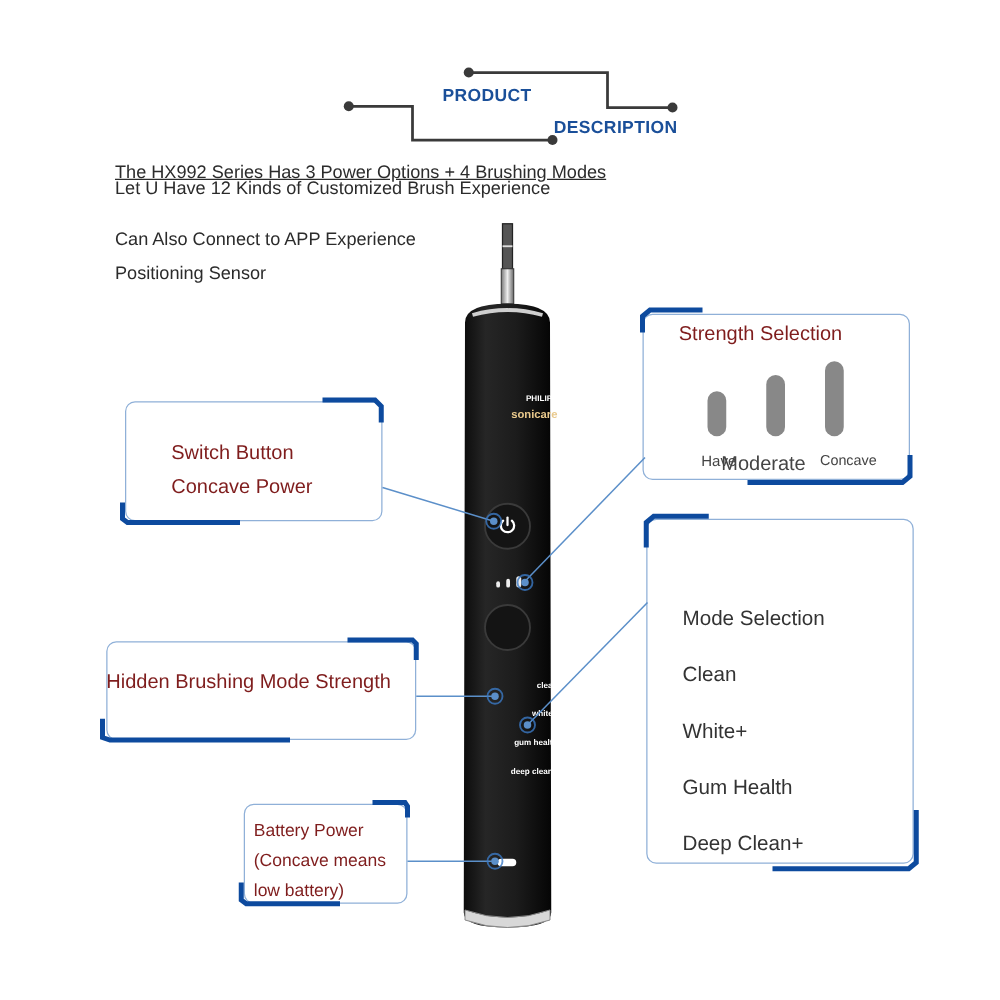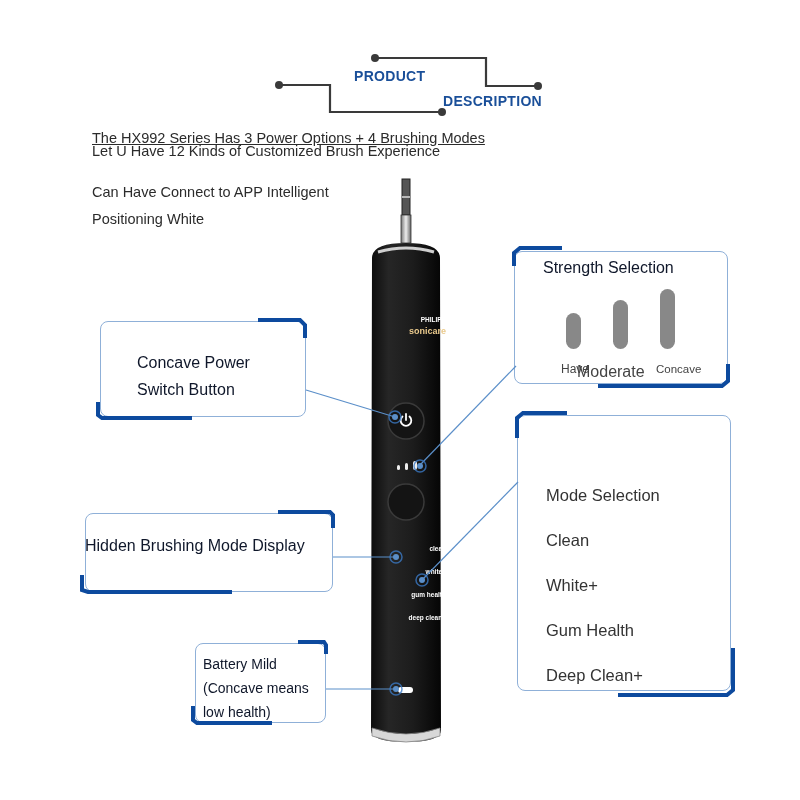--- a/index.html
+++ b/index.html
@@ -2,21 +2,21 @@
 <html><head>
 <meta charset="utf-8">
 <style>
   html, body { margin:0; padding:0; background:#ffffff; }
   body { width:800px; height:800px; position:relative; overflow:hidden; font-family:"Liberation Sans", "DejaVu Sans", sans-serif; color:#333; }
   .abs { position:absolute; }
   svg.overlay { position:absolute; left:0; top:0; width:800px; height:800px; pointer-events:none; }
   .hdr { position:absolute; font-weight:bold; color:#1a4f99; font-size:14px; letter-spacing:0.3px; }
   .intro { position:absolute; left:92px; font-size:14.5px; color:#2b2b2b; line-height:1; }
   .card { position:absolute; background:#fff; border:1px solid #8fb0d8; border-radius:8px; box-sizing:border-box; }
-  .card-text { position:absolute; color:#0f172a; }
+  .card-text { position:absolute; color:#7f1d1d; }
   .bar { position:absolute; width:15px; background:#888; border-radius:8px; }
   .lvl { position:absolute; font-size:12px; color:#444; }
   .mode { position:absolute; left:546px; font-size:16.5px; color:#333;margin-top:30px; }
   .brush-label { position:absolute; color:#fff; font-size:6.5px; font-weight:bold; text-align:right; width:80px; }
 </style>
 </head>
 <body>
 
 <svg class="overlay" viewBox="0 0 800 800">
   <g stroke="#3a3a3a" stroke-width="2.2" fill="none">
@@ -29,22 +29,22 @@
     <circle cx="375" cy="58" r="4"></circle>
     <circle cx="538" cy="86" r="4"></circle>
   </g>
 </svg>
 
 <div class="hdr" style="left:336px; top:68px;margin-left:18px;">PRODUCT</div>
 <div class="hdr" style="left:411px; top:93px;padding-left:32px;">DESCRIPTION</div>
 
 <div class="intro" style="top:131px;text-decoration:underline;">The HX992 Series Has 3 Power Options + 4 Brushing Modes</div>
 <div class="intro" style="top:144px;">Let U Have 12 Kinds of Customized Brush Experience</div>
-<div class="intro" style="top:185px;">Can Have Connect to APP Intelligent</div>
-<div class="intro" style="top:212px;">Positioning White</div>
+<div class="intro" style="top:185px;">Can Also Connect to APP Experience</div>
+<div class="intro" style="top:212px;">Positioning Sensor</div>
 
 <svg class="overlay" viewBox="0 0 800 800">
   <defs>
     <linearGradient id="bodyGrad" x1="0" x2="1" y1="0" y2="0">
       <stop offset="0" stop-color="#0c0c0c"></stop>
       <stop offset="0.25" stop-color="#262626"></stop>
       <stop offset="0.6" stop-color="#1c1c1c"></stop>
       <stop offset="1" stop-color="#050505"></stop>
     </linearGradient>
     <linearGradient id="metalGrad" x1="0" x2="1" y1="0" y2="0">
@@ -84,48 +84,48 @@
     </svg>
 </div>
 <div class="abs" style="left:388px; top:484px; width:36px; height:36px; border-radius:50%;"></div>
 <div class="brush-label" style="left:366px; top:545px;">clean</div>
 <div class="brush-label" style="left:366px; top:568px;">white+</div>
 <div class="brush-label" style="left:366px; top:591px;">gum health</div>
 <div class="brush-label" style="left:366px; top:614px;">deep clean+</div>
 
 <div class="card" style="left:100px; top:321px; width:206px; height:96px;"></div>
 <div class="card-text" style="left:137px; top:349px; font-size:16px; line-height:27px;">
+  <div>Switch Button</div>
   <div>Concave Power</div>
-  <div>Switch Button</div>
 </div>
 
 <div class="card" style="left:514px; top:251px; width:214px; height:133px;"></div>
 <div class="card-text" style="left:543px; top:259px; font-size:16px;">Strength Selection</div>
 <div class="bar" style="left:566px; top:313px; height:36px;"></div>
 <div class="bar" style="left:613px; top:300px; height:49px;"></div>
 <div class="bar" style="left:660px; top:289px; height:60px;"></div>
 <div class="lvl" style="left:561px; top:362px;">Have</div>
 <div class="lvl" style="left:565px; top:363px; font-size:16px;margin-left:12px;">Moderate</div>
 <div class="lvl" style="left:656px; top:363px; font-size:11.5px;">Concave</div>
 
 <div class="card" style="left:85px; top:513px; width:248px; height:79px;"></div>
-<div class="card-text" style="left:85px; top:537px; font-size:16px;">Hidden Brushing Mode Display</div>
+<div class="card-text" style="left:85px; top:537px; font-size:16px;">Hidden Brushing Mode Strength</div>
 
 <div class="card" style="left:517px; top:415px; width:214px; height:276px;"></div>
 <div class="mode" style="top:456px;">Mode Selection</div>
 <div class="mode" style="top:501px;">Clean</div>
 <div class="mode" style="top:546px;">White+</div>
 <div class="mode" style="top:591px;">Gum Health</div>
 <div class="mode" style="top:636px;">Deep Clean+</div>
 
 <div class="card" style="left:195px; top:643px; width:131px; height:80px;"></div>
 <div class="card-text" style="left:203px; top:652px; font-size:14px; line-height:24px;">
-  <div>Battery Mild</div>
+  <div>Battery Power</div>
   <div>(Concave means</div>
-  <div>low health)</div>
+  <div>low battery)</div>
 </div>
 
 <svg class="overlay" viewBox="0 0 800 800">
   <g stroke="#0d4a9e" stroke-width="4" fill="none" stroke-linecap="square">
 
     <path d="M260,320 L300,320 L305,325 L305,336"></path>
     <path d="M98,404 L98,415 L102,418 L190,418"></path>
 
     <path d="M514,264 L514,253 L520,248 L560,248"></path>
     <path d="M728,366 L728,381 L722,386 L600,386"></path>

